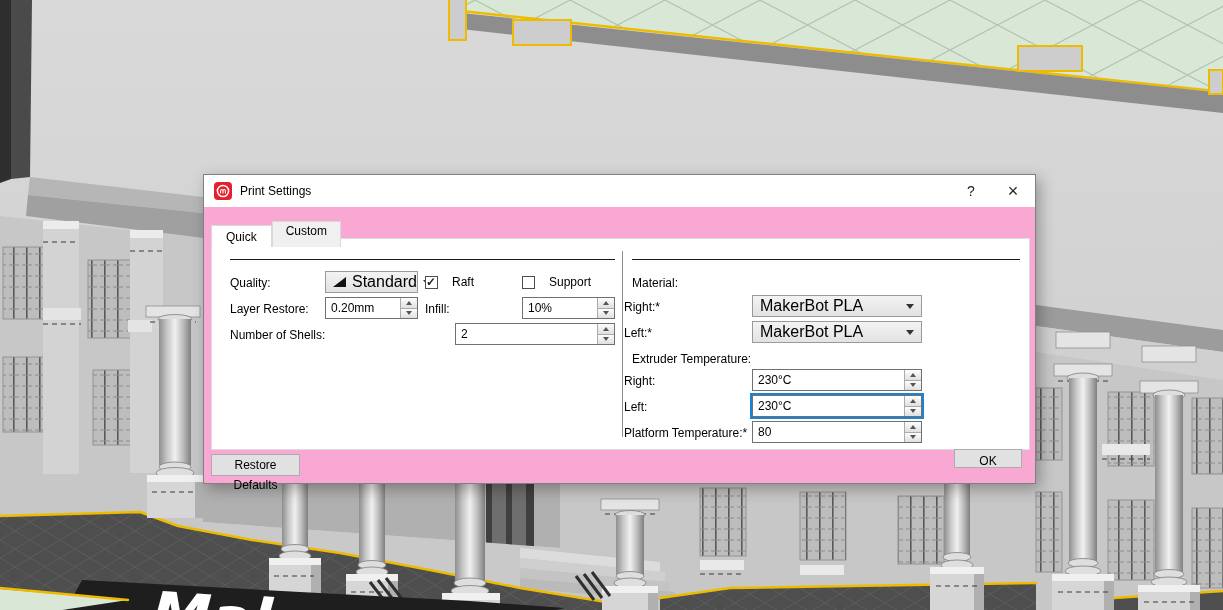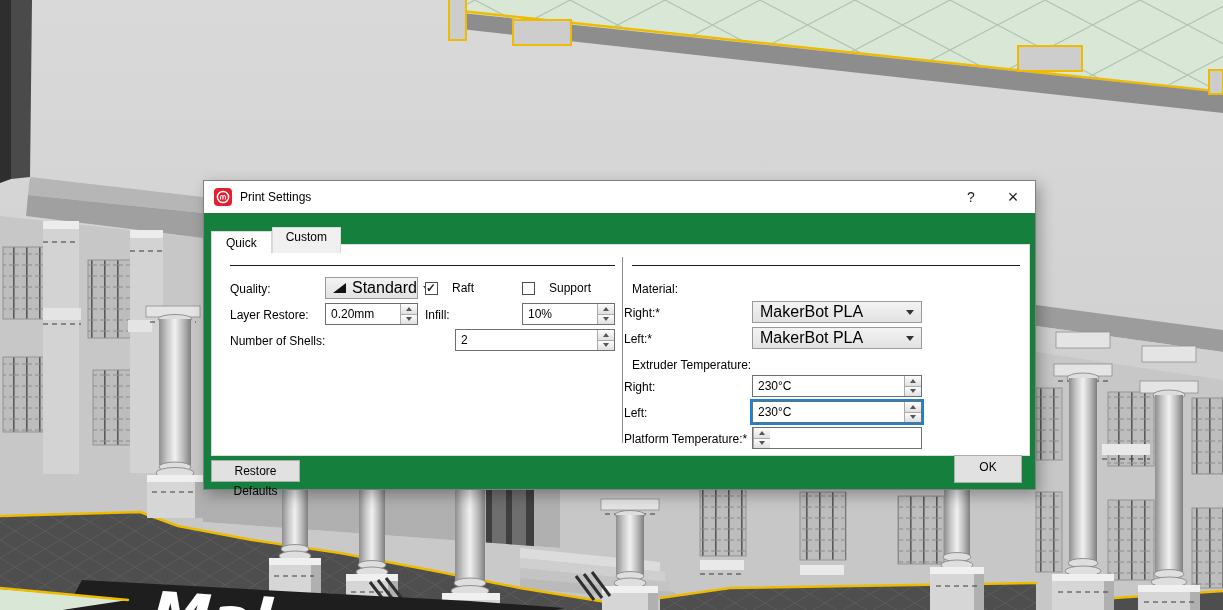--- a/index.html
+++ b/index.html
@@ -27,21 +27,21 @@
   .shaft{fill:url(#gCol);}
   .cap{fill:#e4e4e4;stroke:#8f8f8f;stroke-width:.8;}
   .ring{fill:#dedede;stroke:#7e7e7e;stroke-width:.8;}
   .ped{fill:#d6d6d6;}
   .pedtop{fill:#f0f0f0;}
   .pedside{fill:#b0b0b0;}
   .plate-text{fill:#fff;font:italic 700 60px "DejaVu Sans",sans-serif;}
   .stripes{stroke:#2f2f2f;stroke-width:3;fill:none;}
 
   
-  .dialog{position:absolute;left:203px;top:180px;width:833px;height:310px;background:#15803d;
+  .dialog{position:absolute;left:203px;top:174px;width:833px;height:310px;background:#f9a8d4;
           border:1px solid #808080;box-shadow:4px 5px 14px rgba(0,0,0,.30);font-size:12px;color:#000;}
   .titlebar{position:absolute;left:0;top:0;right:0;height:32px;background:#fff;display:flex;align-items:center;}
   .logo{width:18px;height:18px;margin-left:10px;display:inline-block;}
   .title{margin-left:8px;font-size:12px;}
   .tb-btn{position:absolute;top:0;width:32px;height:32px;line-height:32px;text-align:center;color:#222;cursor:pointer;}
   .tb-help{right:48px;font-size:14px;}
   .tb-close{right:6px;font-size:18px;}
 
   .tabs{position:absolute;left:7px;top:43px;display:flex;z-index:2;}
   .tab{font-size:12px;background:#f0f0f0;border:1px solid #d9d9d9;border-bottom:none;padding:2px 13px 1px;margin-top:3px;}
@@ -72,21 +72,21 @@
   .spin.focused{outline:2px solid #1883d7;}
 
   .checkrow{position:absolute;display:flex;align-items:center;height:16px;}
   .cb{display:inline-block;width:13px;height:13px;border:1px solid #4d4d4d;background:#fff;position:relative;cursor:pointer;}
   .cb .mark{display:none;position:absolute;left:0;top:-2px;font-size:12px;font-weight:bold;color:#222;line-height:14px;}
   .cb.checked .mark{display:block;}
   .cb-label{font-size:12px;margin-left:14px;}
 
   .btn{position:absolute;background:#e1e1e1;border:1px solid #adadad;font-size:12px;text-align:center;cursor:pointer;}
   .btn-restore{left:7px;top:279px;width:89px;height:22px;line-height:20px;}
-  .btn-ok{left:750px;top:274px;width:68px;height:28px;line-height:22px;}
+  .btn-ok{left:750px;top:274px;width:68px;height:19px;line-height:22px;}
 </style>
 </head>
 <body>
 
 <div class="stage">
 
   <svg class="scene" viewBox="0 0 1223 610" preserveAspectRatio="none">
     <defs>
       <linearGradient id="gWall" x1="0" y1="0" x2="0" y2="1">
         <stop offset="0" stop-color="#d9d9d9"></stop>
@@ -410,20 +410,21 @@
               <i class="tri-u-s"></i>
             </span>
           <span class="sb">
               <i class="tri-d-s"></i>
             </span>
         </span>
       </div>
 
       <span class="lbl r" style="left:412px;top:186px">Platform Temperature:*</span>
       <div class="spin" style="left:540px;top:182px;width:170px">
+        <span class="spin-val">80</span>
         <span class="spin-btns">
           <span class="sb up">
               <i class="tri-u-s"></i>
             </span>
           <span class="sb">
               <i class="tri-d-s"></i>
             </span>
         </span>
       </div>
     </div>

